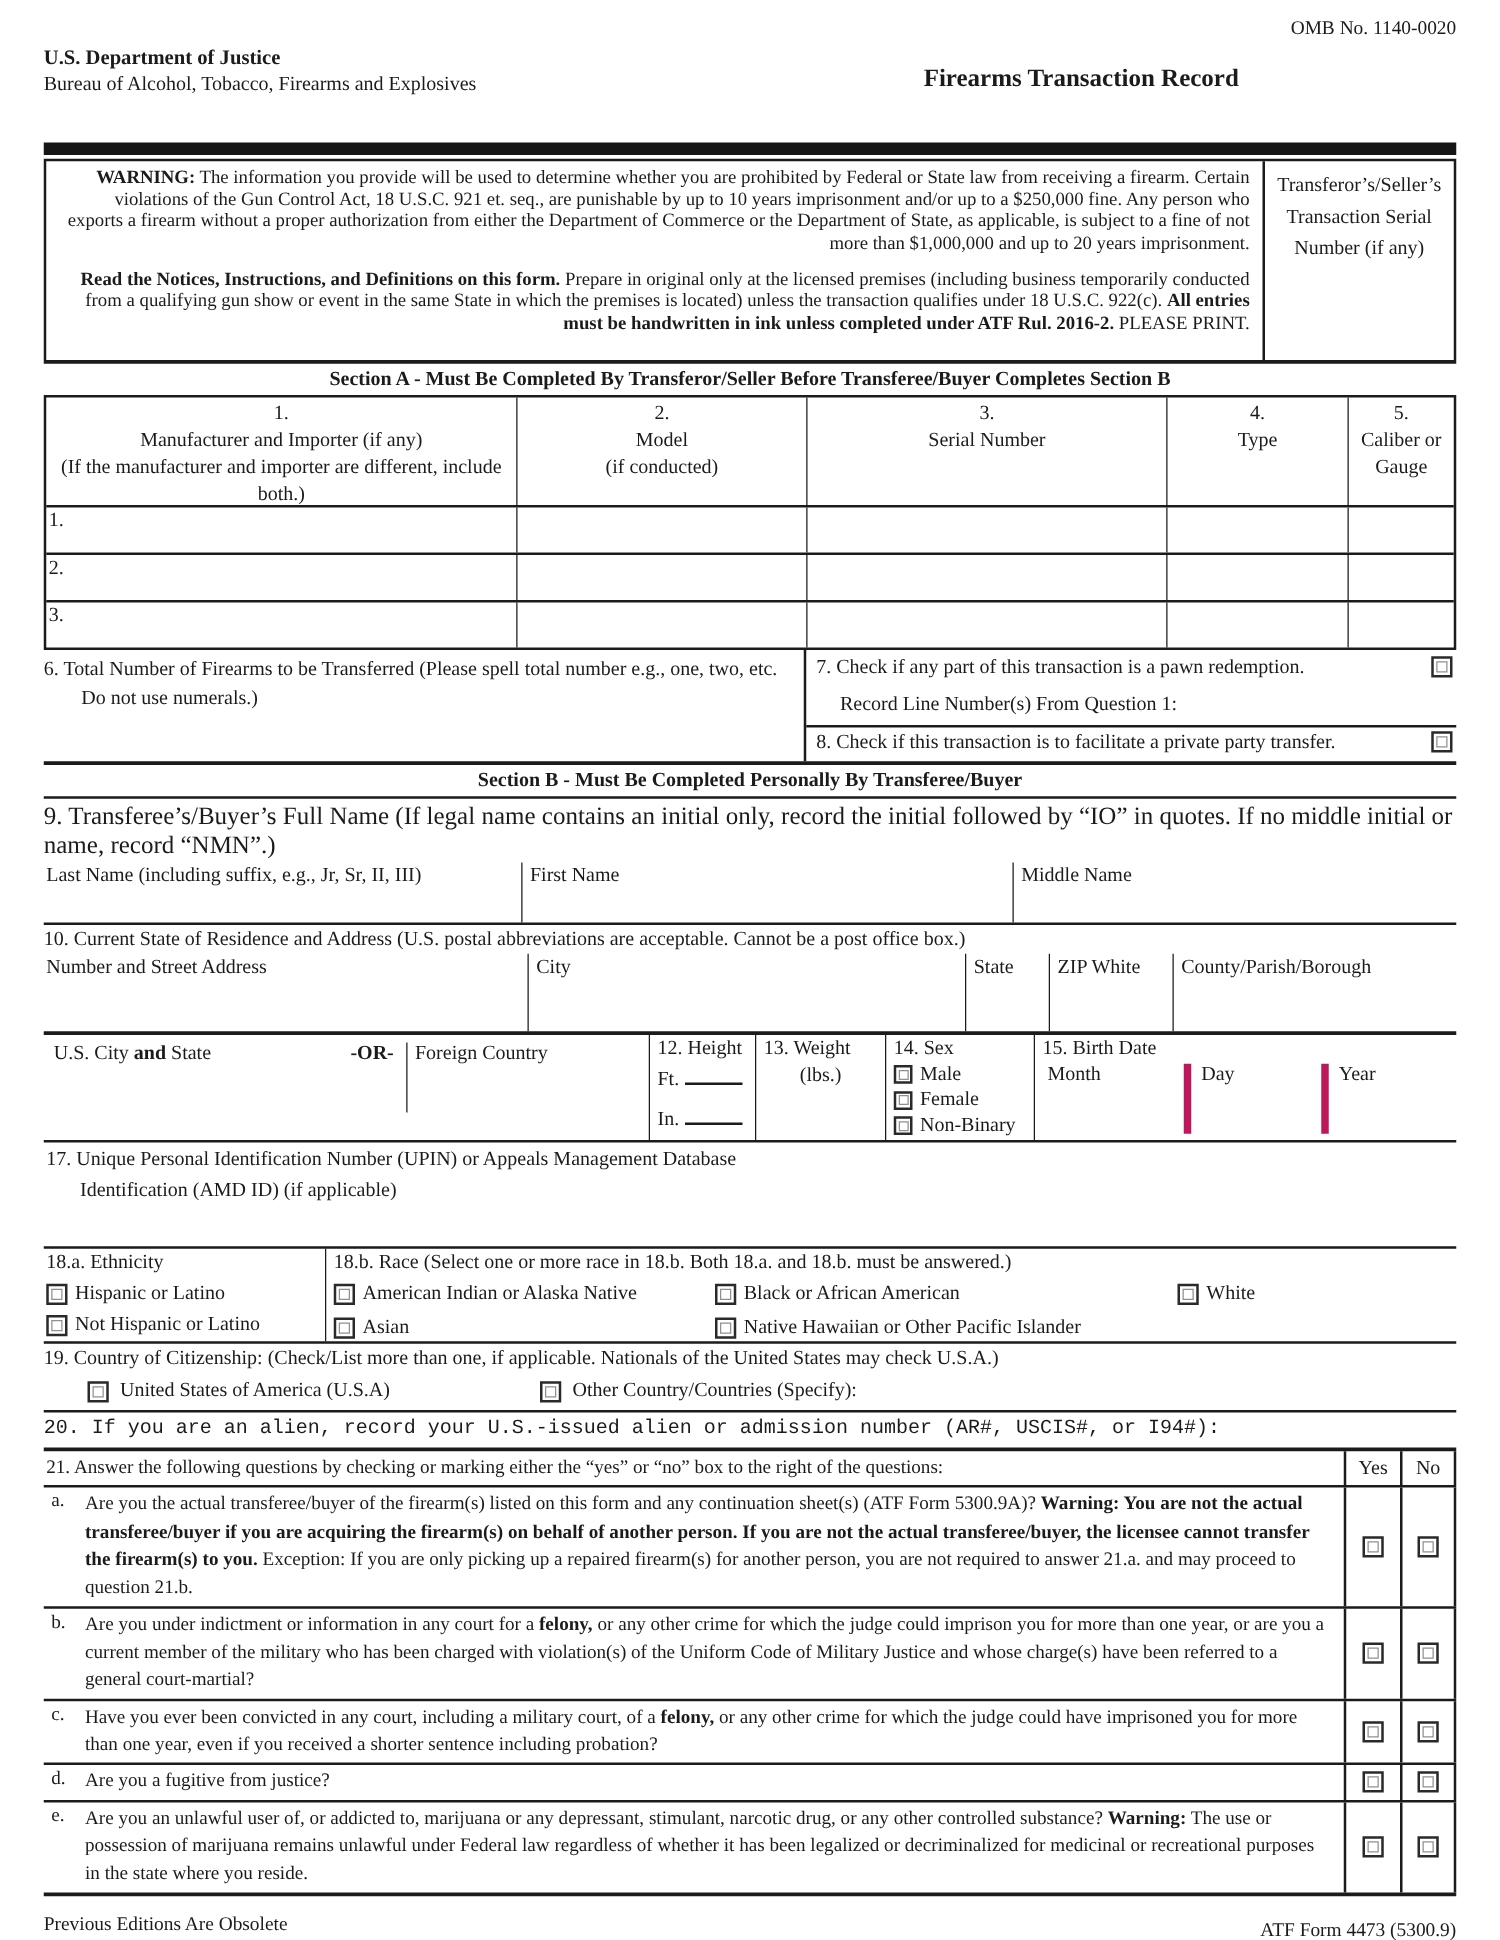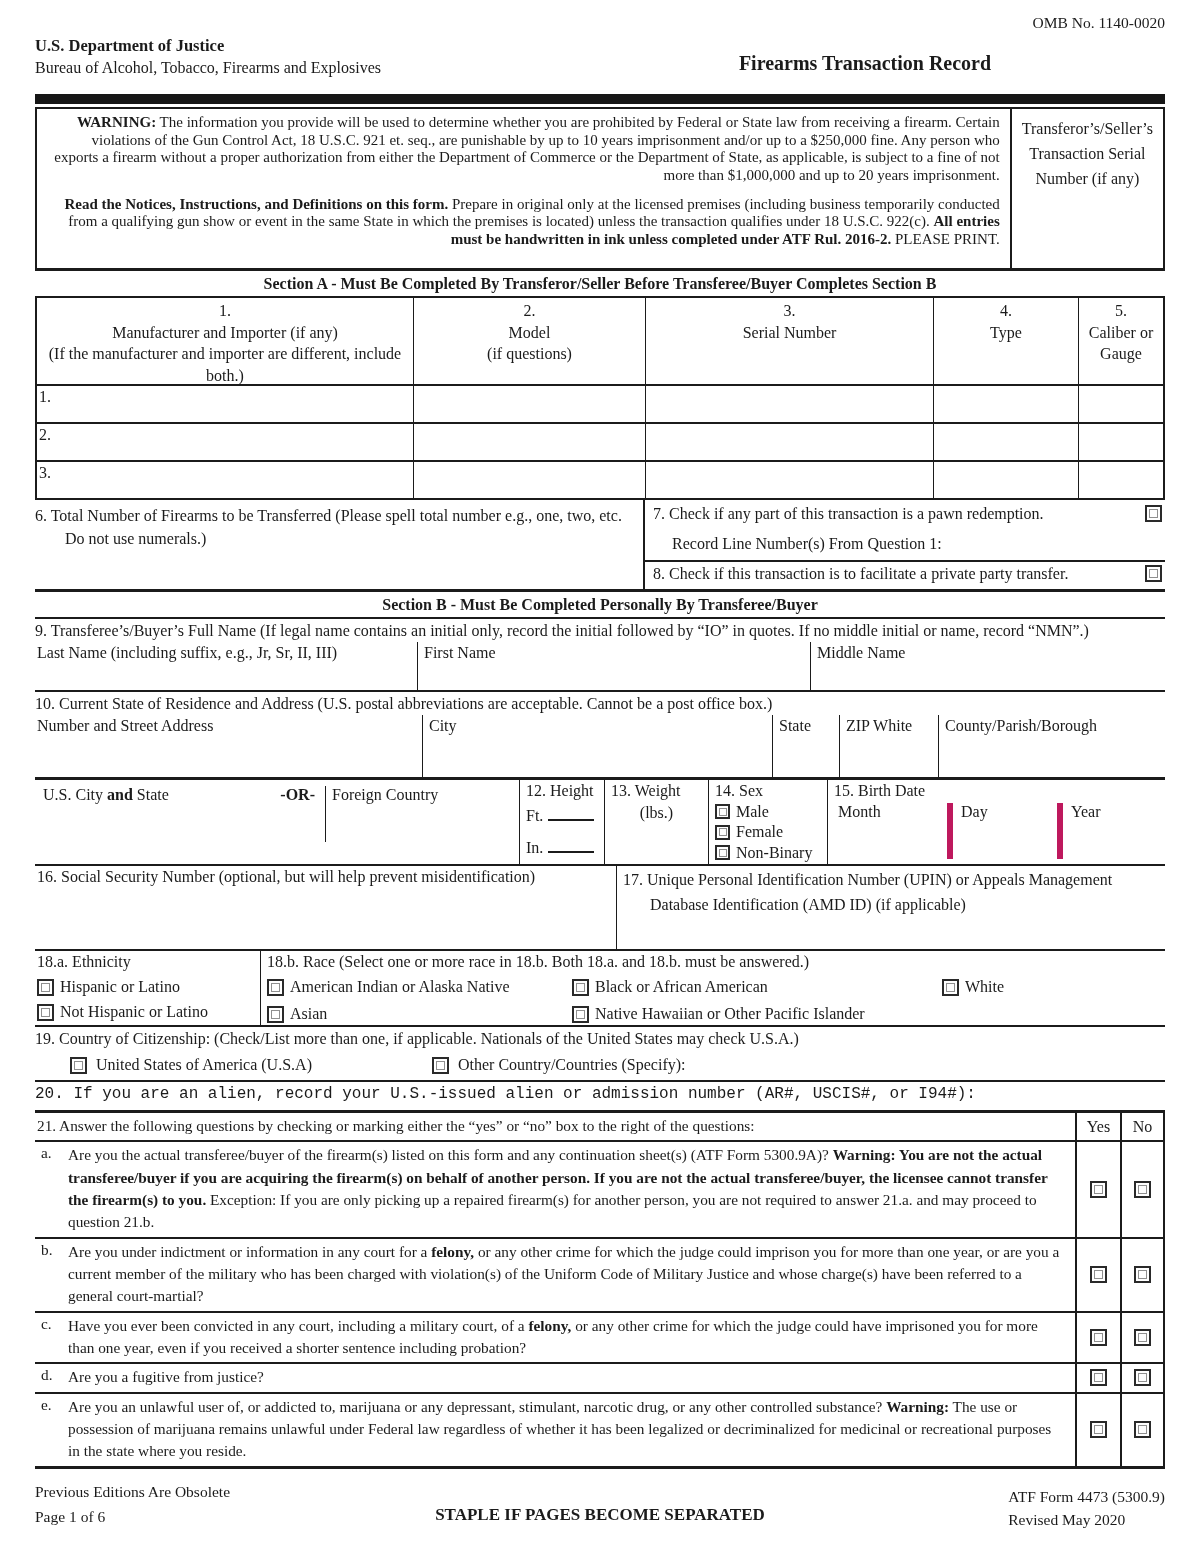--- a/index.html
+++ b/index.html
@@ -7,21 +7,21 @@
   .page {
     position:relative; width:1200px; height:1552px; margin:0 auto;
     background:#ffffff; color:#1b1b1b;
     font-family:"Liberation Serif","DejaVu Serif",serif;
     font-size:16px; overflow:hidden;
   }
   .inset { margin:0 35px; }
   b,.bold { font-weight:bold; }
 
   
-  .doc-header { position:relative; height:94px; }
+  .doc-header { position:relative; height:114px; }
   .omb { position:absolute; top:14px; right:0; font-size:15.5px; }
   .dept { position:absolute; top:34px; left:0; line-height:1.4; }
   .dept-line1 { font-weight:bold; font-size:16.5px; }
   .dept-line2 { font-size:16px; }
   .doc-title { position:absolute; top:52px; left:600px; width:460px; text-align:center;
                font-size:20px; font-weight:bold; }
 
   .black-bar { height:10px; background:#161616; }
 
   
@@ -148,21 +148,21 @@
   <div class="atable inset">
     <div class="atable-row ahead">
       <div class="atable-cell">
         <div>1.</div>
         <div>Manufacturer and Importer (if any)</div>
         <div>(If the manufacturer and importer are different, include both.)</div>
       </div>
       <div class="atable-cell">
         <div>2.</div>
         <div>Model</div>
-        <div>(if questions)</div>
+        <div>(if conducted)</div>
       </div>
       <div class="atable-cell">
         <div>3.</div>
         <div>Serial Number</div>
       </div>
       <div class="atable-cell">
         <div>4.</div>
         <div>Type</div>
       </div>
       <div class="atable-cell">
@@ -208,21 +208,21 @@
       <div class="q8cell">
         <span>8.  Check if this transaction is to facilitate a private party transfer.</span>
         <span class="cb cb-right" style="top:3px;"></span>
       </div>
     </div>
   </div>
 
   <div class="section-title bline inset">Section B - Must Be Completed Personally By Transferee/Buyer</div>
 
   <div class="block inset">
-    <div class="btitle" style="font-size:16px;">9.  Transferee’s/Buyer’s Full Name (If legal name contains an initial only, record the initial followed by “IO” in quotes.  If no middle initial or name, record “NMN”.)</div>
+    <div class="btitle" style="font-size:20px;">9.  Transferee’s/Buyer’s Full Name (If legal name contains an initial only, record the initial followed by “IO” in quotes.  If no middle initial or name, record “NMN”.)</div>
     <div class="cols q9cols">
       <div class="col"><span>Last Name (including suffix, e.g., Jr, Sr, II, III)</span></div>
       <div class="col"><span>First Name</span></div>
       <div class="col"><span>Middle Name</span></div>
     </div>
   </div>
 
   <div class="block thick inset">
     <div class="btitle">10.   Current State of Residence and Address  (U.S. postal abbreviations are acceptable.  Cannot be a post office box.)</div>
     <div class="cols q10cols">
@@ -274,23 +274,20 @@
       <div>15.  Birth Date</div>
       <div class="q15grid">
         <div class="q15c"><span>Month</span></div>
         <div class="q15c"><span>Day</span></div>
         <div class="q15c"><span>Year</span></div>
       </div>
     </div>
   </div>
 
   <div class="cols q1617 block inset">
-    <div class="col">
-      <span>16.  Social Security Number (optional, but will help prevent misidentification)</span>
-    </div>
     <div class="col">
       <div class="q17hang">17. Unique Personal Identification Number (UPIN) or Appeals Management Database Identification (AMD ID) (if applicable)</div>
     </div>
   </div>
 
   <div class="cols q18 block inset">
     <div class="col q18a">
       <div>18.a.  Ethnicity</div>
       <div class="cbrow">
           <span class="cb"></span>

